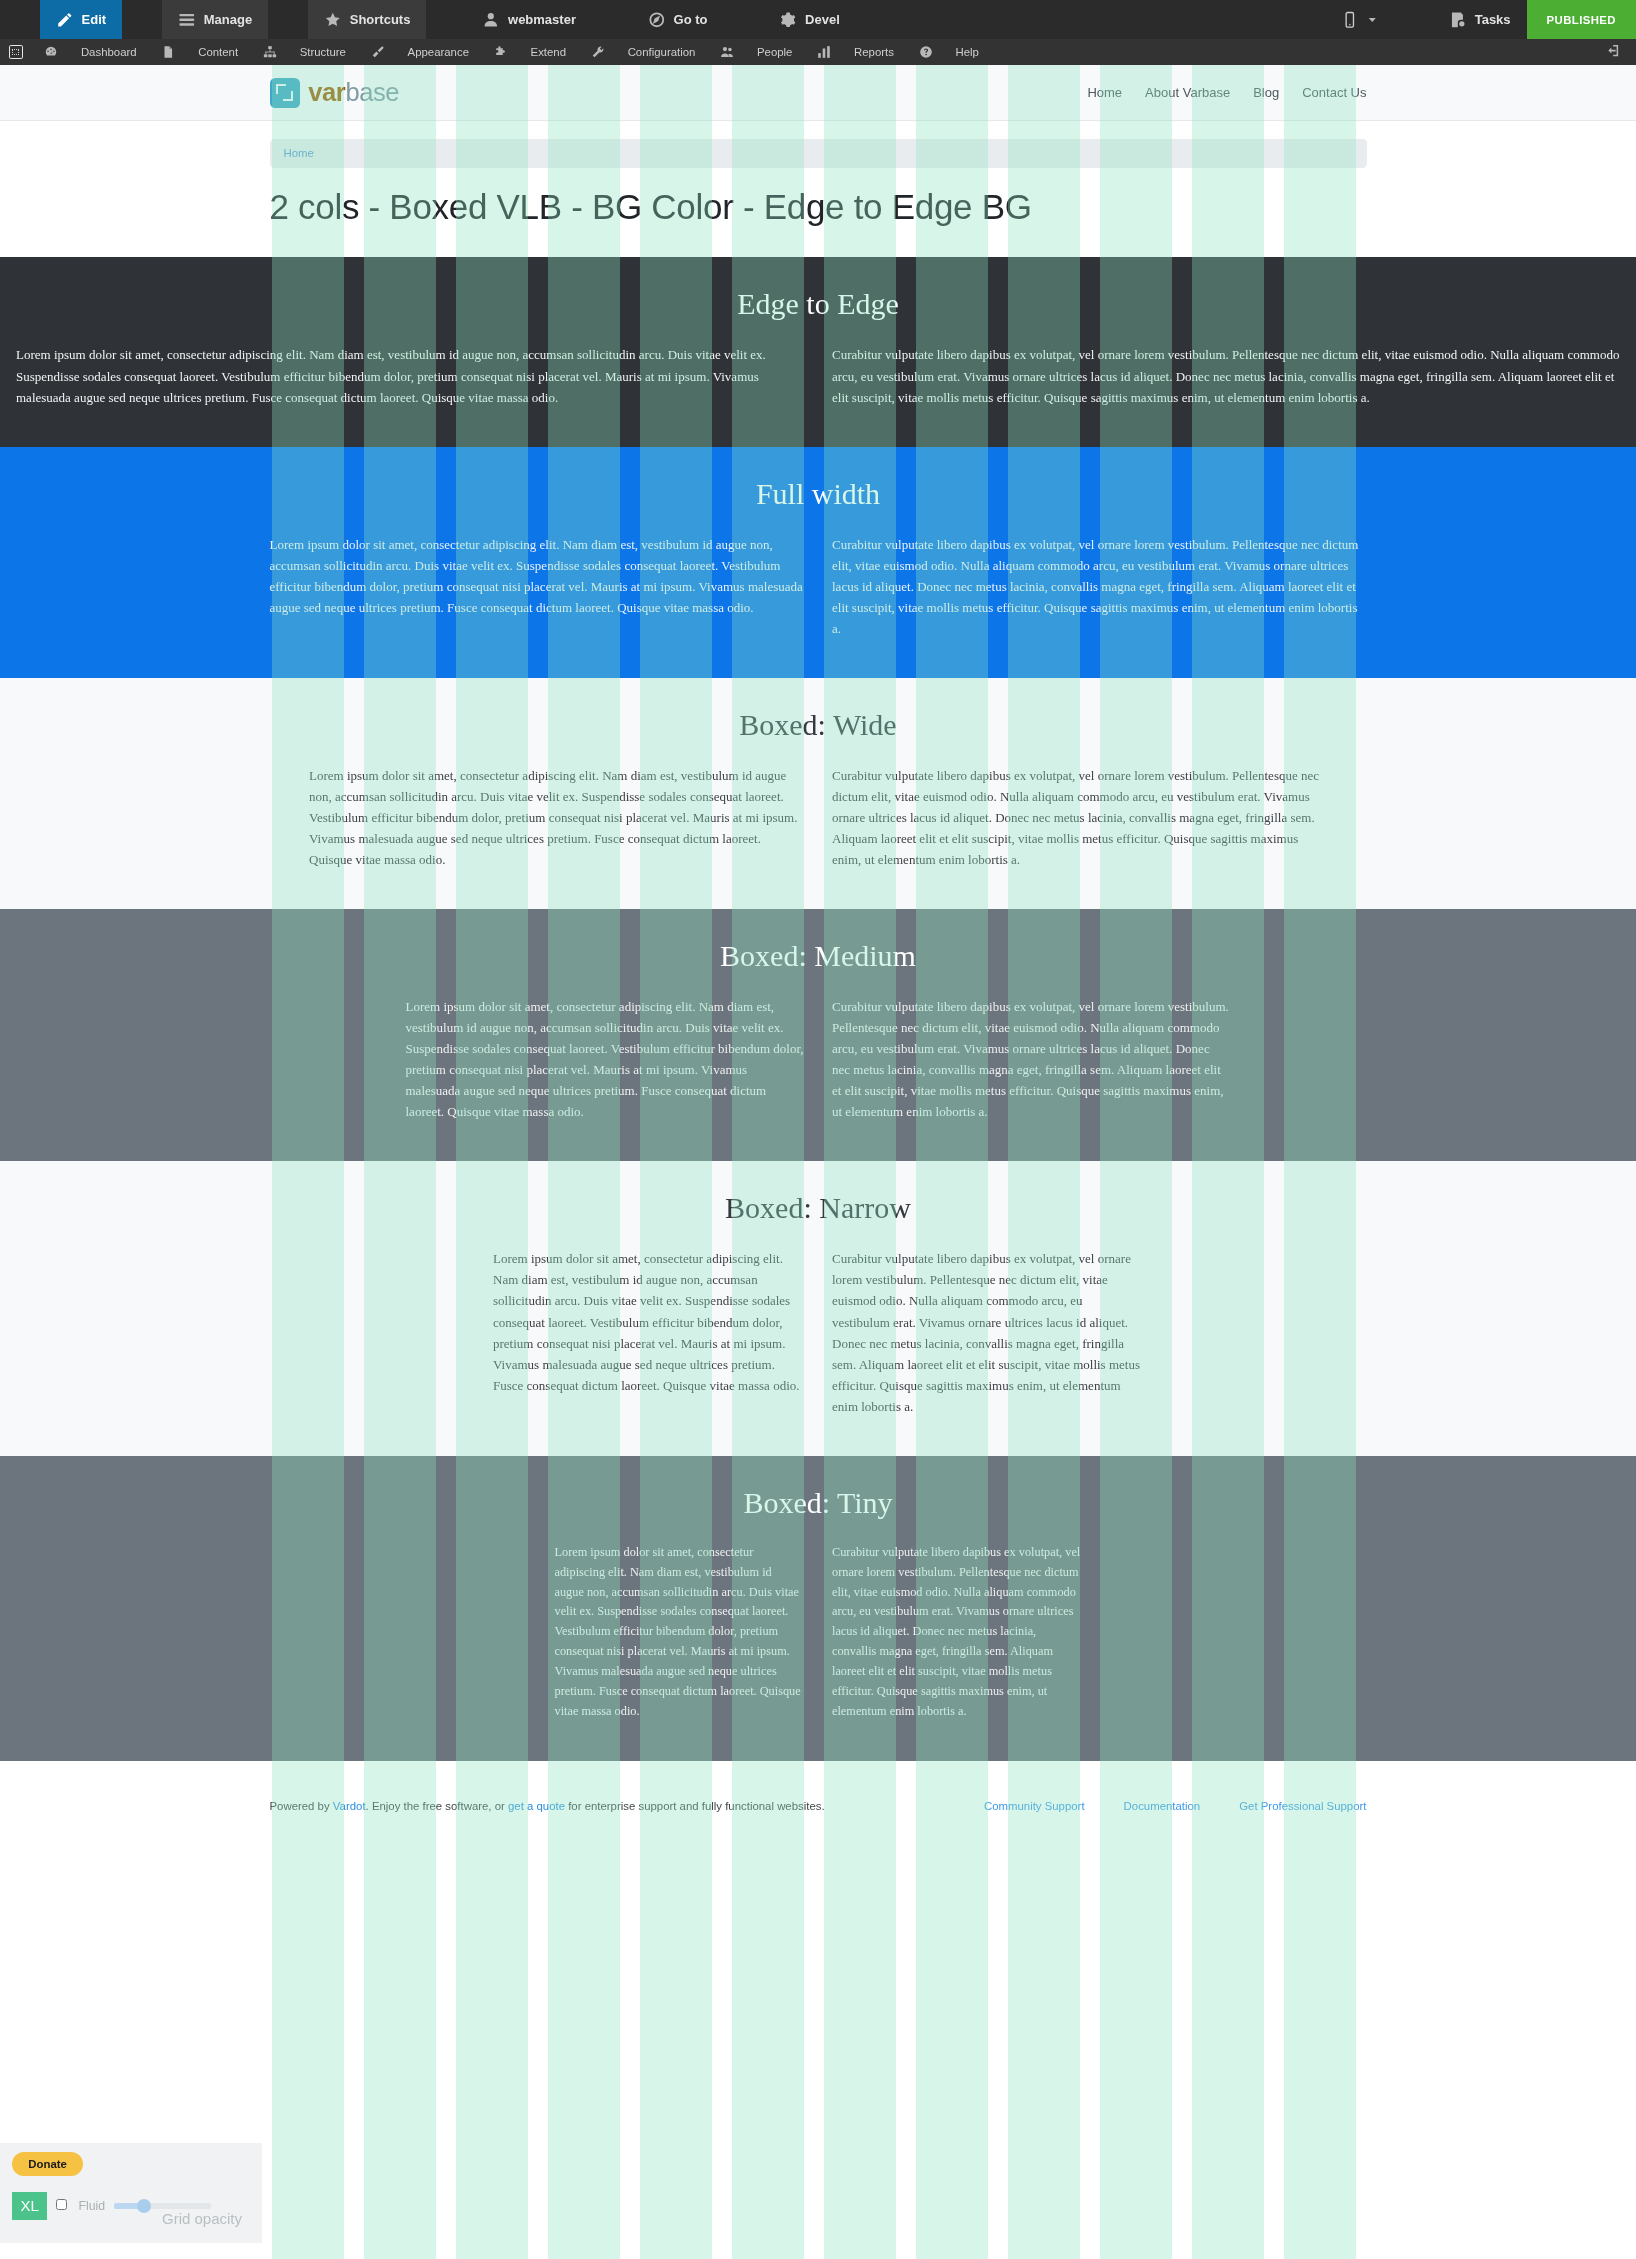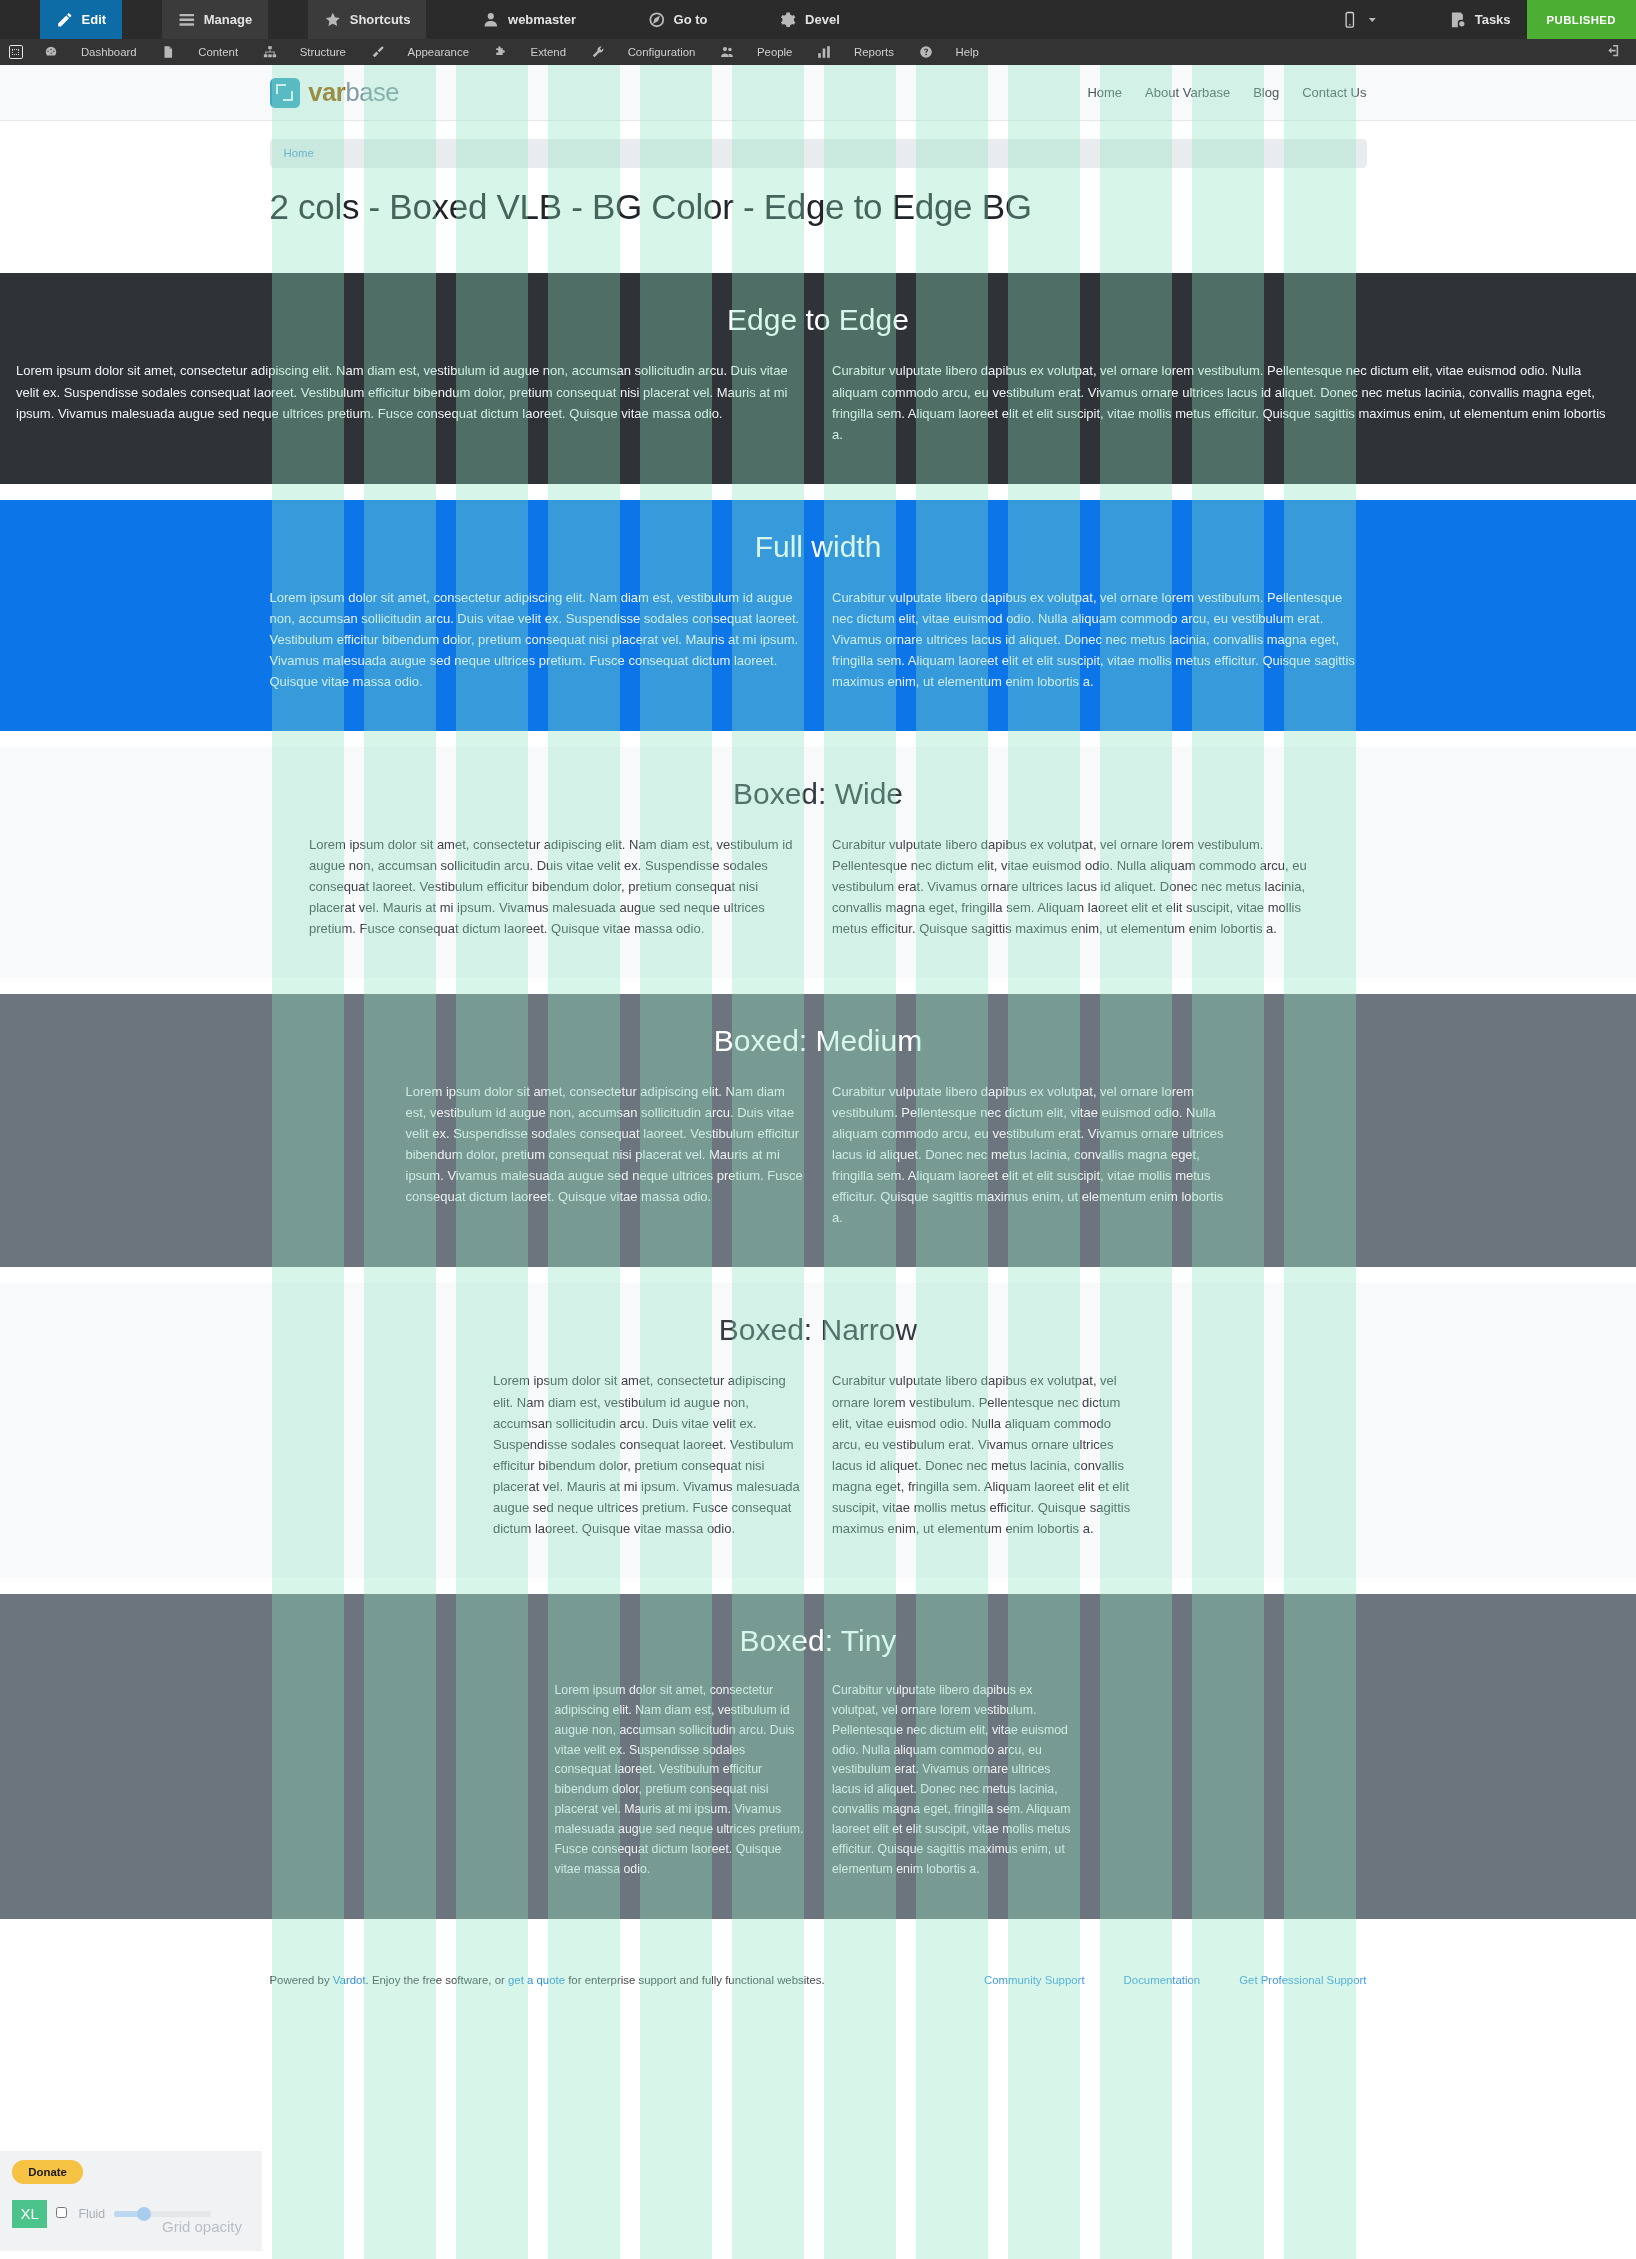--- a/index.html
+++ b/index.html
@@ -77,21 +77,21 @@
   .crumb-bar {
     width:1097px; margin:0 auto; background:#e9ecef; border-radius:4.4px;
     padding:8.8px 14px; font-size:11.4px;
   }
   .crumb-bar a { color:#5b9bd5; text-decoration:none; }
   .page-title-wrap { width:1097px; margin:0 auto; padding:19.3px 0 30px; }
   .page-title { font-size:35px; font-weight:normal; color:#212529; letter-spacing:-0.3px; }
 
   
   .sec { position:relative; }
-  .sec-inner { margin:16px auto; padding:30px 0 39px; }
+  .sec-inner { margin:0 auto; padding:30px 0 39px;font-family:Liberation Serif, serif; }
   .sec h2 {
     text-align:center; font-weight:normal; font-size:30px; margin-bottom:23px;
   }
   .cols { display:flex; gap:28px; }
   .cols p { flex:1; font-size:13px; line-height:1.62; }
 
   
   .sec-edge      { background:#2f3337; color:#f1f3f4; }
   .sec-edge .sec-inner { width:100%; padding-left:16px; padding-right:16px; }
   .sec-edge h2   { color:#ffffff; }
@@ -140,21 +140,21 @@
     position:absolute; left:9.7px; right:9.7px; top:0; bottom:0;
     background:rgba(140,225,190,.34); display:block;
   }
   #grid-overlay .gnum {
     position:absolute; top:4.4px; left:0; right:0; text-align:center;
     font-size:13px; color:#4d5b52; font-family:"Liberation Sans", sans-serif;
   }
 
   
   #grid-widget {
-    position:absolute; left:0; bottom:8px; width:262px; height:100px;
+    position:absolute; left:0; bottom:16px; width:262px; height:100px;
     background:#f1f2f3; z-index:70; padding:8.8px 12.3px;
   }
   .donate-btn {
     background:#f5c243; border:none; border-radius:14px; padding:6.1px 16px;
     font-size:11.4px; font-weight:bold; color:#1b1b1b; cursor:pointer;
   }
   .gw-row { display:flex; align-items:center; gap:8.8px; margin-top:16px; }
   .gw-badge {
     width:35px;height:28px;background:#4cc38a;color:#fff;display:flex;
     align-items:center;justify-content:center;font-size:15px;

